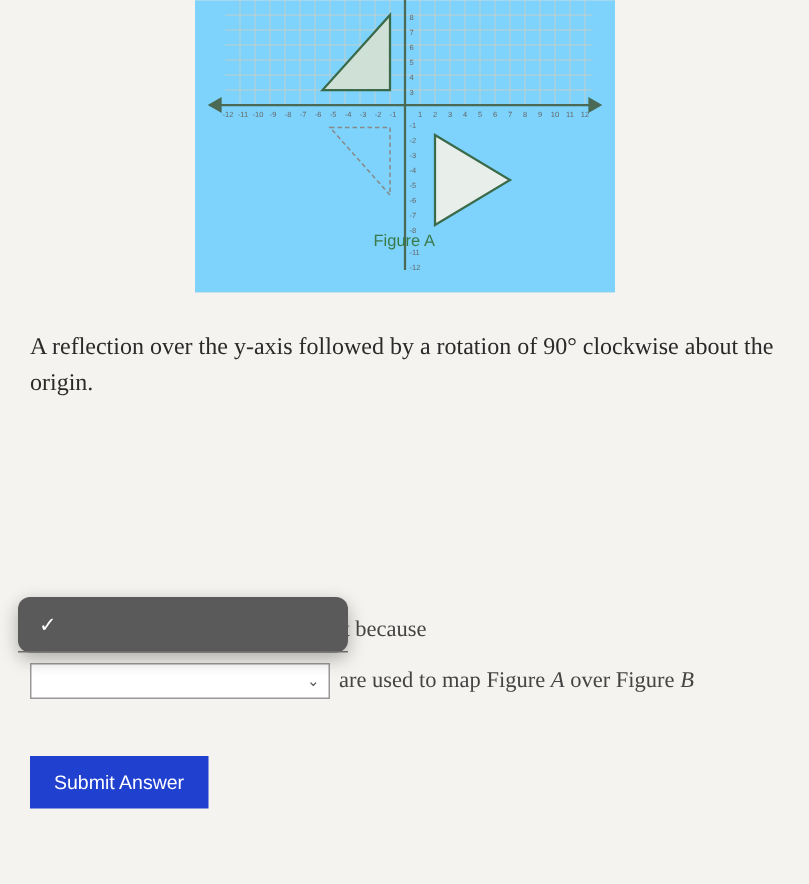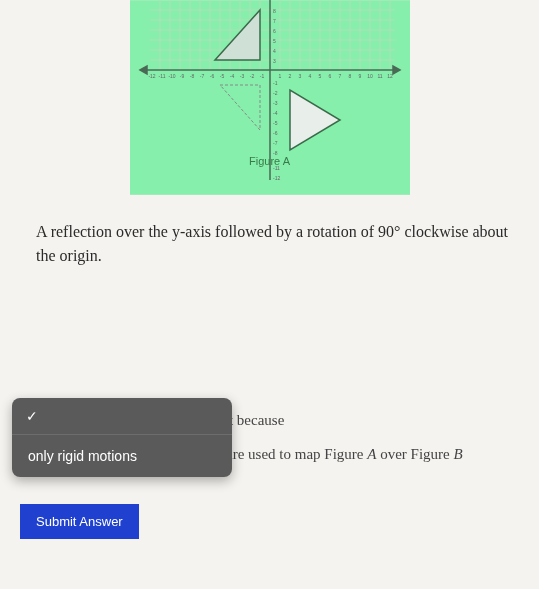--- a/index.html
+++ b/index.html
@@ -14,21 +14,21 @@
       height: 589px;
       padding: 0;
       overflow: hidden;
       position: relative;
     }
     .graph-container {
       width: 280px;
       height: 195px;
       margin: 0 auto 15px;
       position: relative;
-      background: #86efac;
+      background: #7dd3fc;
     }
     .graph-svg {
       width: 100%;
       height: 100%;
     }
     .figure-label {
       position: absolute;
       bottom: 28px;
       left: 50%;
       transform: translateX(-50%);
@@ -37,21 +37,20 @@
       font-family: Arial, sans-serif;
     }
     .question-text {
       padding: 10px 20px 16px 20px;
       color: #2a2a2a;
       font-size: 16px;
       line-height: 1.5;
     }
     .question-text p {
       margin-bottom: 16px;
-      margin-left: 16px;
     }
     .answer-area {
       position: relative;
       padding: 0 20px;
     }
     .dropdown-menu {
       position: absolute;
       top: -10px;
       left: 12px;
       background: #5a5a5a;
@@ -247,21 +246,20 @@
 
 <div class="question-text">
   <p>A reflection over the y-axis followed by a rotation of 90° clockwise about the origin.</p>
 </div>
 
 <div class="answer-area">
   <div class="dropdown-menu">
     <div class="dropdown-header">
       <span class="check-icon">✓</span>
     </div>
-    <div class="dropdown-option">only rigid motions</div>
   </div>
 
   <div class="sentence-row first">
     <span class="dimmed-text">The two figures are</span>
     <span class="select-box">
       <span class="chevron">⌄</span>
     </span>
     <span>congruent because</span>
   </div>
 

